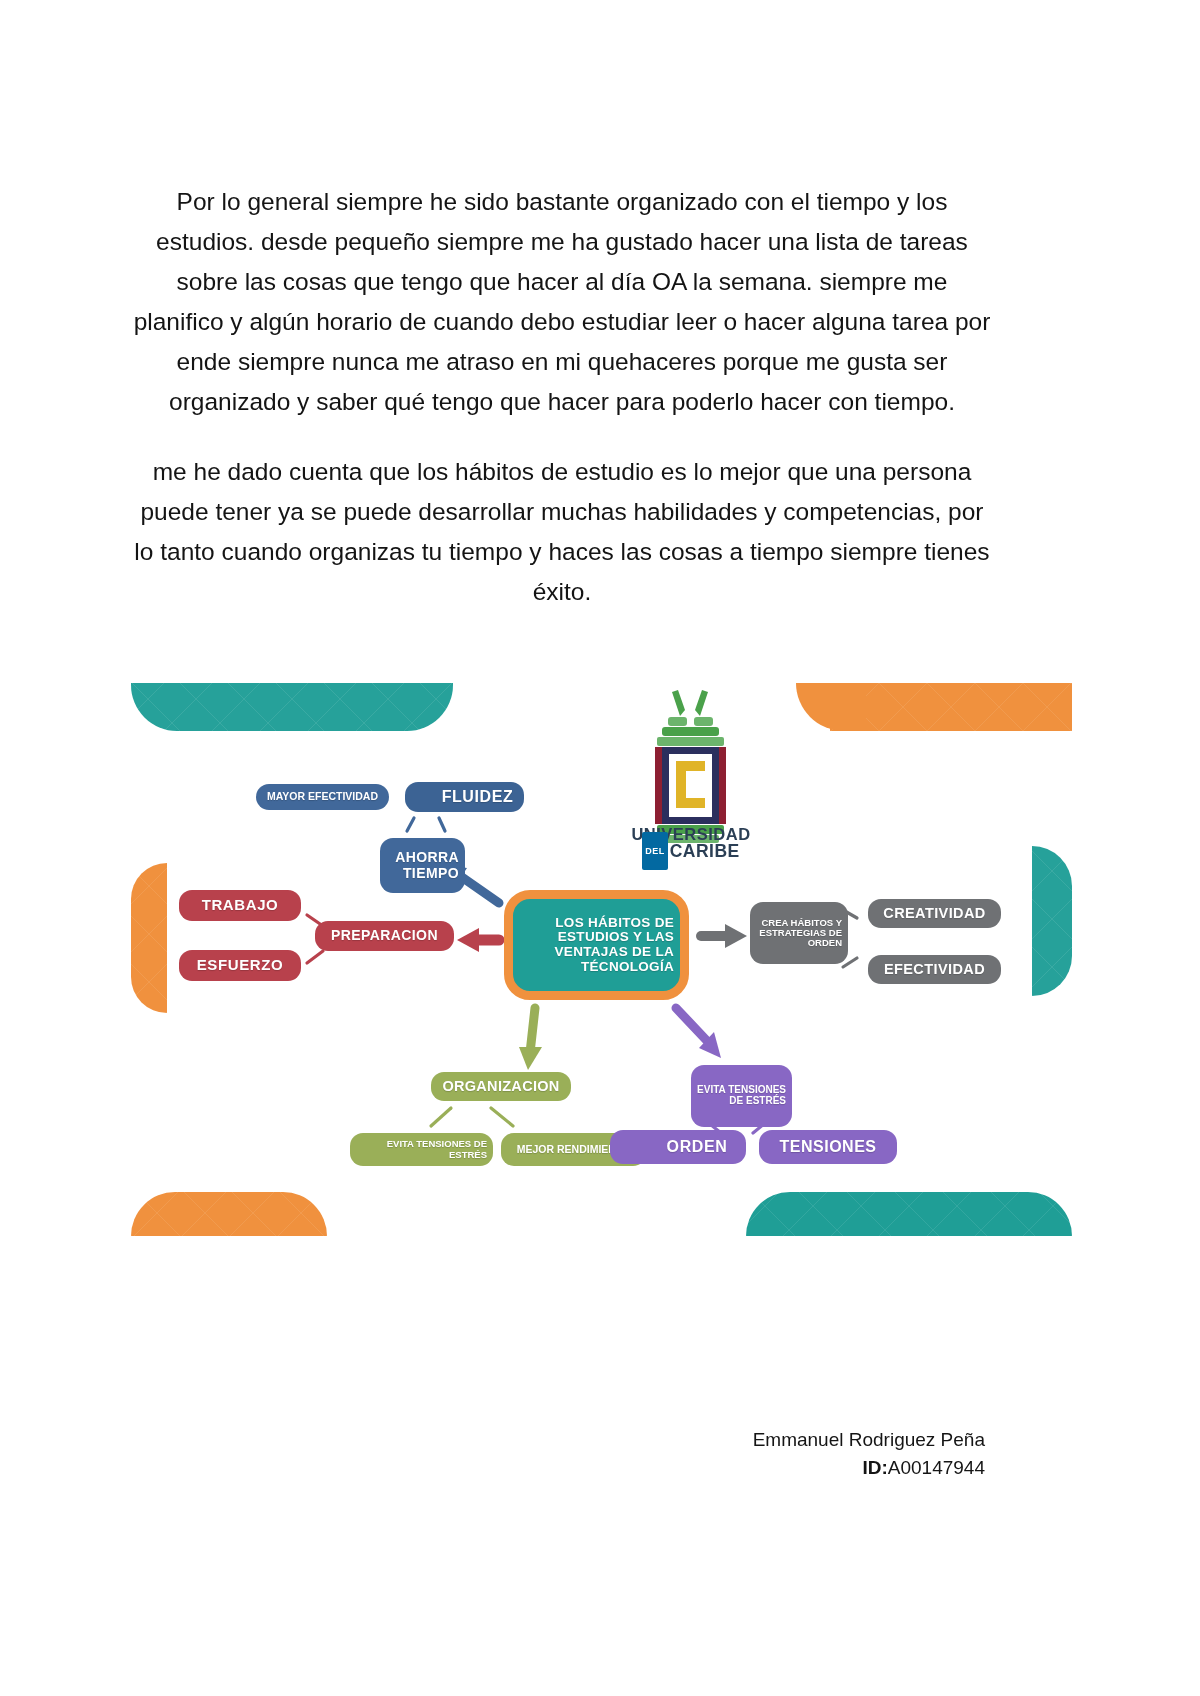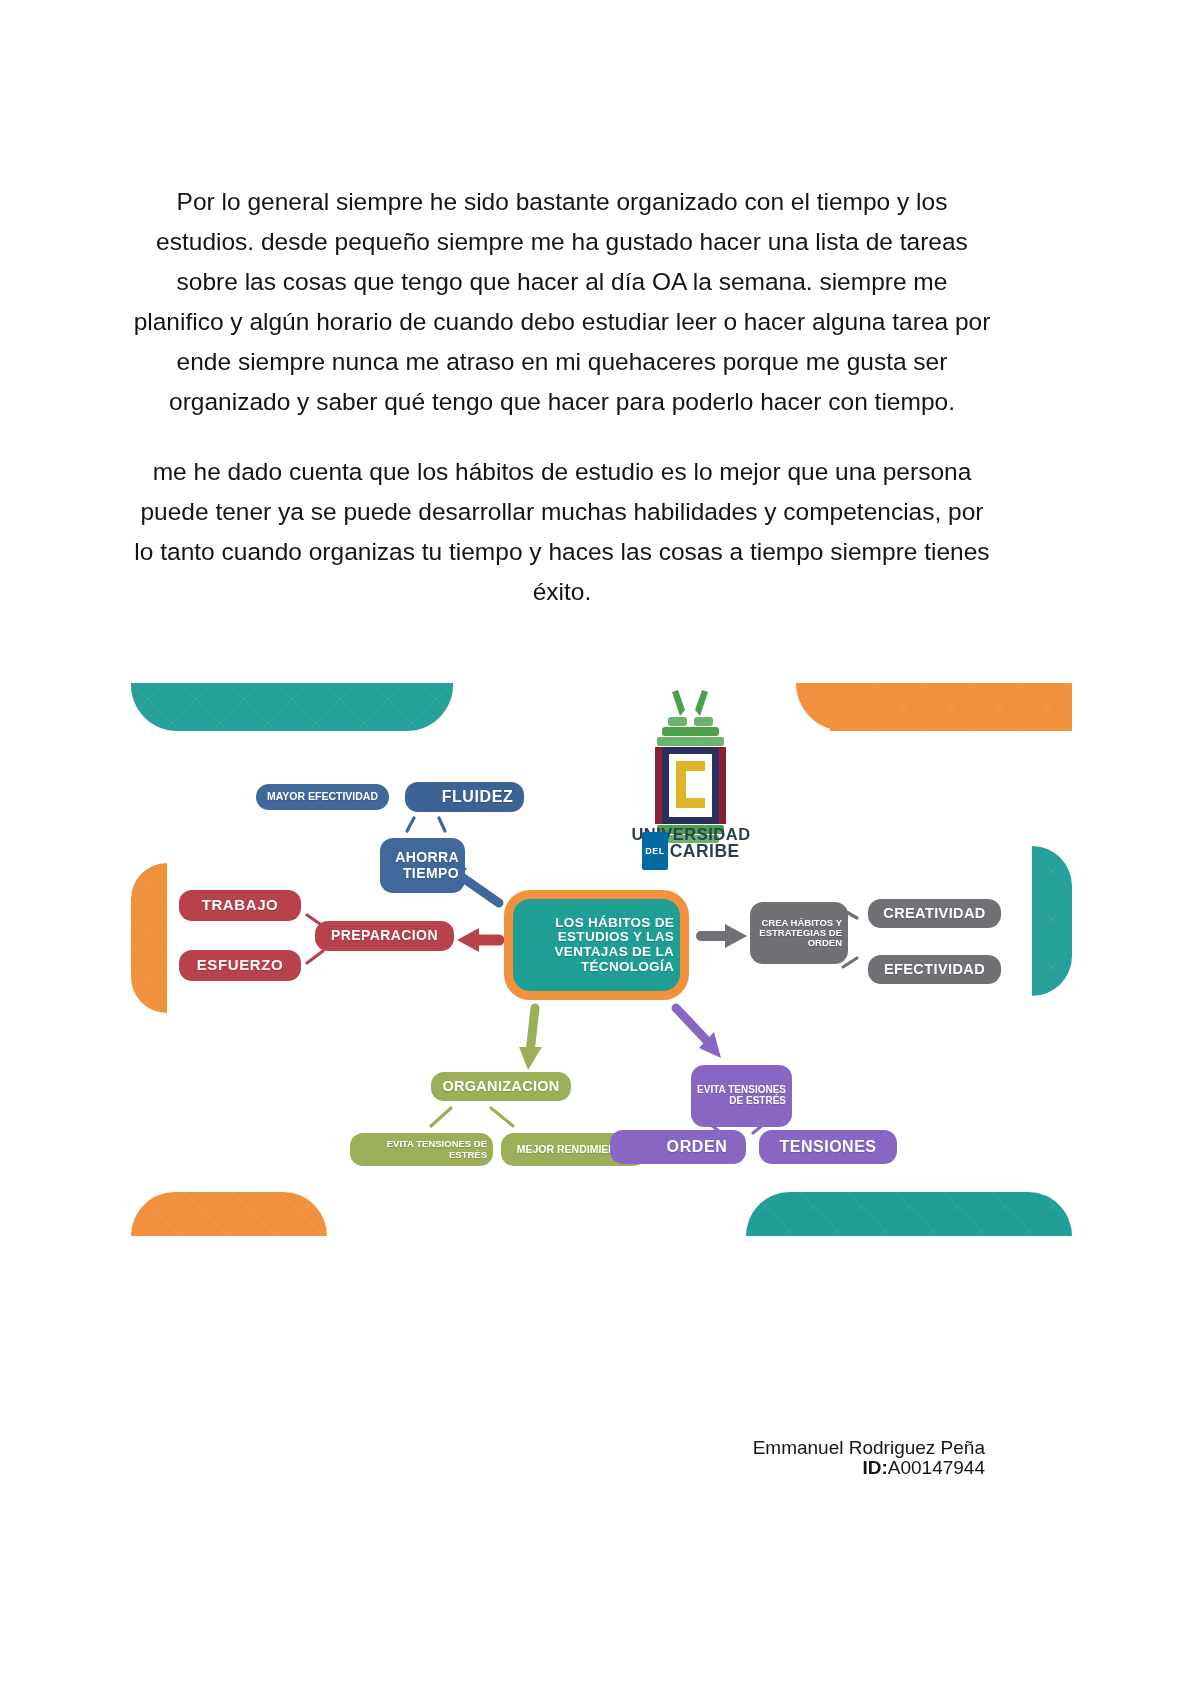--- a/index.html
+++ b/index.html
@@ -122,21 +122,21 @@
   #n-orden{left:479px;top:452px;width:136px;height:34px;font-size:16px;letter-spacing:.6px;padding-left:44px;}
   #n-aprendizaje{left:628px;top:452px;width:138px;height:34px;font-size:16px;letter-spacing:.5px;}
 
   .arrows{position:absolute;left:0;top:0;width:941px;height:560px;overflow:visible;}
 
   
   .sign{
     position:absolute;right:215px;width:280px;text-align:right;
     font-size:19px;color:#151515;
   }
-  #sign-name{top:1429px;margin-top:8px;}
+  #sign-name{top:1429px;}
   #sign-id{top:1457px;}
   #sign-id b{font-weight:bold;}
 </style>
 </head>
 <body>
 
 <div class="page">
 
   <div class="para" id="para1">Por lo general siempre he sido bastante organizado con el tiempo y los estudios. desde pequeño siempre me ha gustado hacer una lista de tareas sobre las cosas que tengo que hacer al día OA la semana. siempre me planifico y algún horario de cuando debo estudiar leer o hacer alguna tarea por ende siempre nunca me atraso en mi quehaceres porque me gusta ser organizado y saber qué tengo que hacer para poderlo hacer con tiempo.</div>
   <div class="para" id="para2">me he dado cuenta que los hábitos de estudio es lo mejor que una persona puede tener ya se puede desarrollar muchas habilidades y competencias, por lo tanto cuando organizas tu tiempo y haces las cosas a tiempo siempre tienes éxito.</div>

